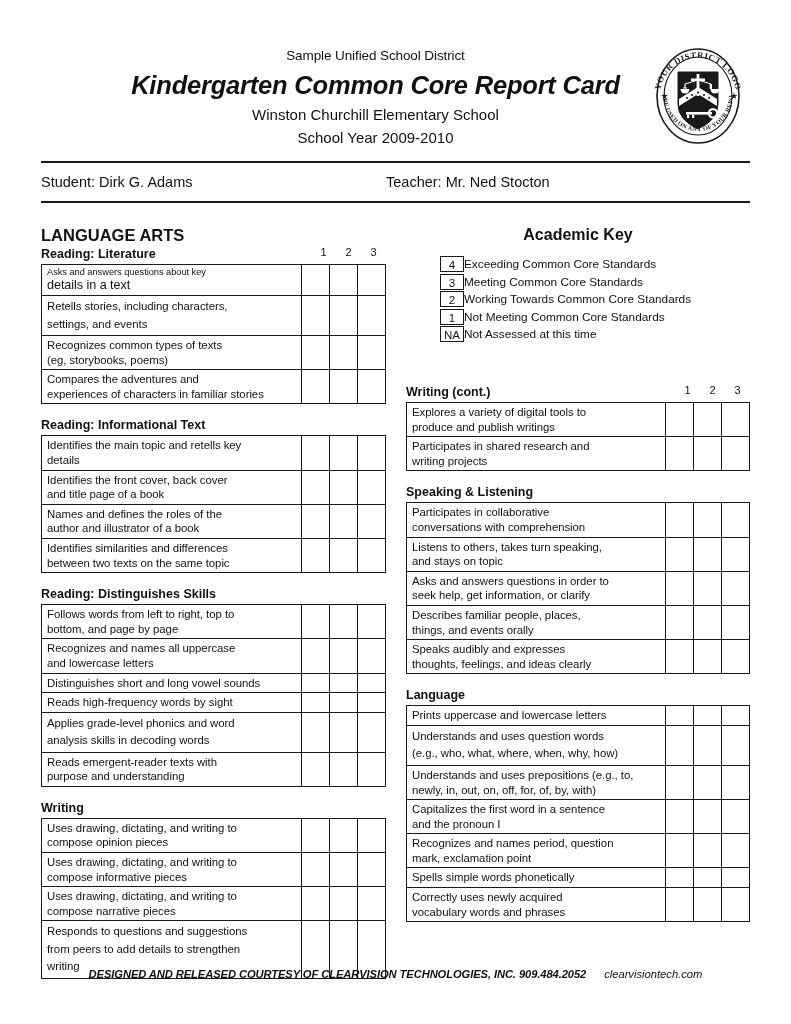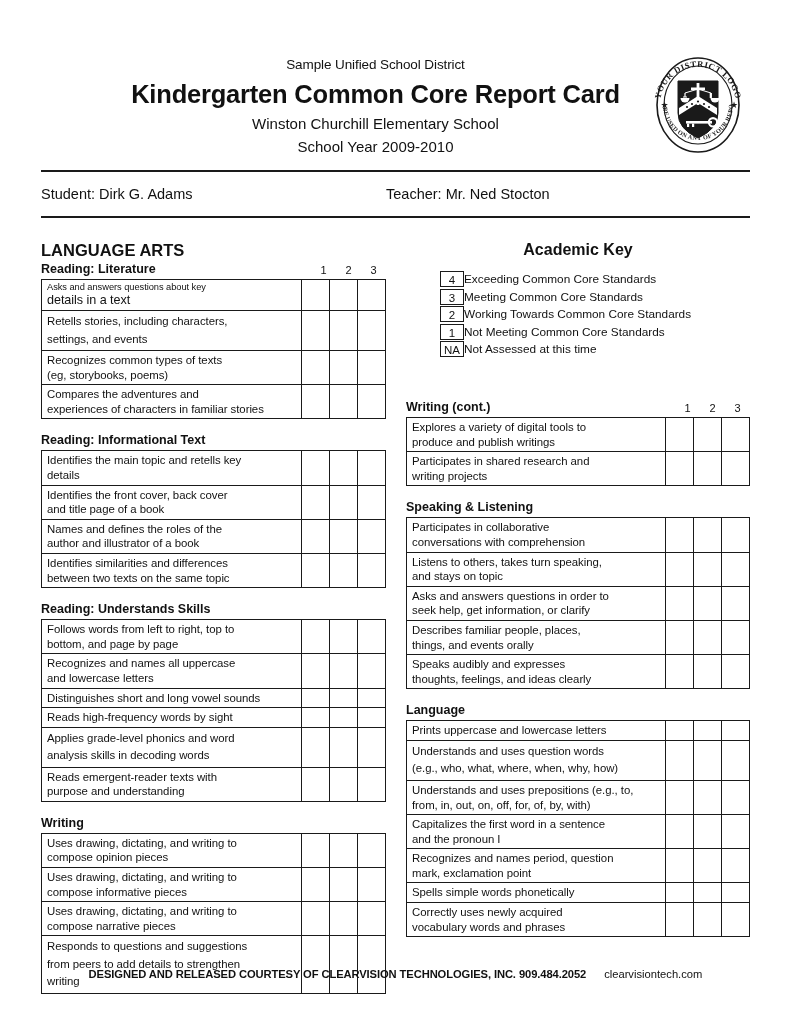--- a/index.html
+++ b/index.html
@@ -15,21 +15,21 @@
     color: #111111;
     overflow: hidden;
     position: relative;
   }
 
   .page {
     position: relative;
     width: 791px;
     height: 1024px;
     box-sizing: border-box;
-    padding: 9px 41px;
+    padding: 0 41px;
   }
 
   
   .header {
     position: relative;
     padding-top: 48px;
     text-align: center;
   }
   .district-name {
     font-size: 13.5px;
@@ -37,20 +37,21 @@
     letter-spacing: -0.1px;
     margin-left: -40px;
   }
   .report-title {
     font-size: 25.5px;
     font-weight: bold;
     line-height: 32px;
     margin-top: 5px;
     letter-spacing: -0.2px;
     margin-left: -40px;
+    font-style: italic;
   }
   .school-name {
     font-size: 15px;
     line-height: 20px;
     margin-top: 4px;
     margin-left: -40px;
   }
   .school-year {
     font-size: 15px;
     line-height: 20px;
@@ -68,21 +69,21 @@
   }
 
   
   .rule {
     border-top: 2px solid #1a1a1a;
   }
   .rule-top { margin-top: 13px; }
   .student-row {
     display: flex;
     align-items: center;
-    height: 44px;
+    height: 38px;
     font-size: 14.5px;
   }
   .student-field { width: 345px; }
   .teacher-field { flex: 1; }
   .rule-bottom { margin-bottom: 0; }
 
   
   .columns {
     display: flex;
     margin-top: 22px;
@@ -99,21 +100,20 @@
   }
   .key-title {
     font-size: 16px;
     font-weight: bold;
     text-align: center;
     line-height: 20px;
   }
 
   .sub-head-row {
     display: flex;
-    align-items: flex-end;
     margin-bottom: 2px;
     gap: 8px;
   }
   .sub-head {
     font-size: 12.5px;
     font-weight: bold;
     line-height: 16px;
     flex: 1;
   }
 
@@ -180,20 +180,21 @@
   
   .footer {
     position: absolute;
     left: 41px;
     right: 41px;
     bottom: 44px;
     text-align: center;
     font-size: 11.2px;
     font-weight: bold;
     letter-spacing: -0.1px;
+    font-style: italic;
   }
   .footer .site {
     font-weight: normal;
     margin-left: 18px;
     letter-spacing: 0;
   }
 </style>
 </head>
 <body>
 
@@ -341,21 +342,21 @@
                   <span class="l1">Identifies similarities and differences</span>
                   <span class="l2">between two texts on the same topic</span>
                 </td>
                 <td class="mark"></td>
                 <td class="mark"></td>
                 <td class="mark"></td>
               </tr>
             </tbody>
           </table>
           <div class="sub-head-row gap-before" style="margin-top: 13px;">
-            <div class="sub-head">Reading: Understands Skills</div>
+            <div class="sub-head">Reading: Distinguishes Skills</div>
           </div>
           <table class="std">
             <tbody>
               <tr>
                 <td class="desc">
                   <span class="l1">Follows words from left to right, top to</span>
                   <span class="l2">bottom, and page by page</span>
                 </td>
                 <td class="mark"></td>
                 <td class="mark"></td>
@@ -580,21 +581,21 @@
                   <span class="l1">Understands and uses question words</span>
                   <span class="l2">(e.g., who, what, where, when, why, how)</span>
                 </td>
                 <td class="mark"></td>
                 <td class="mark"></td>
                 <td class="mark"></td>
               </tr>
               <tr>
                 <td class="desc">
                   <span class="l1">Understands and uses prepositions (e.g., to,</span>
-                  <span class="l2">from, in, out, on, off, for, of, by, with)</span>
+                  <span class="l2">newly, in, out, on, off, for, of, by, with)</span>
                 </td>
                 <td class="mark"></td>
                 <td class="mark"></td>
                 <td class="mark"></td>
               </tr>
               <tr>
                 <td class="desc">
                   <span class="l1">Capitalizes the first word in a sentence</span>
                   <span class="l2">and the pronoun I</span>
                 </td>

